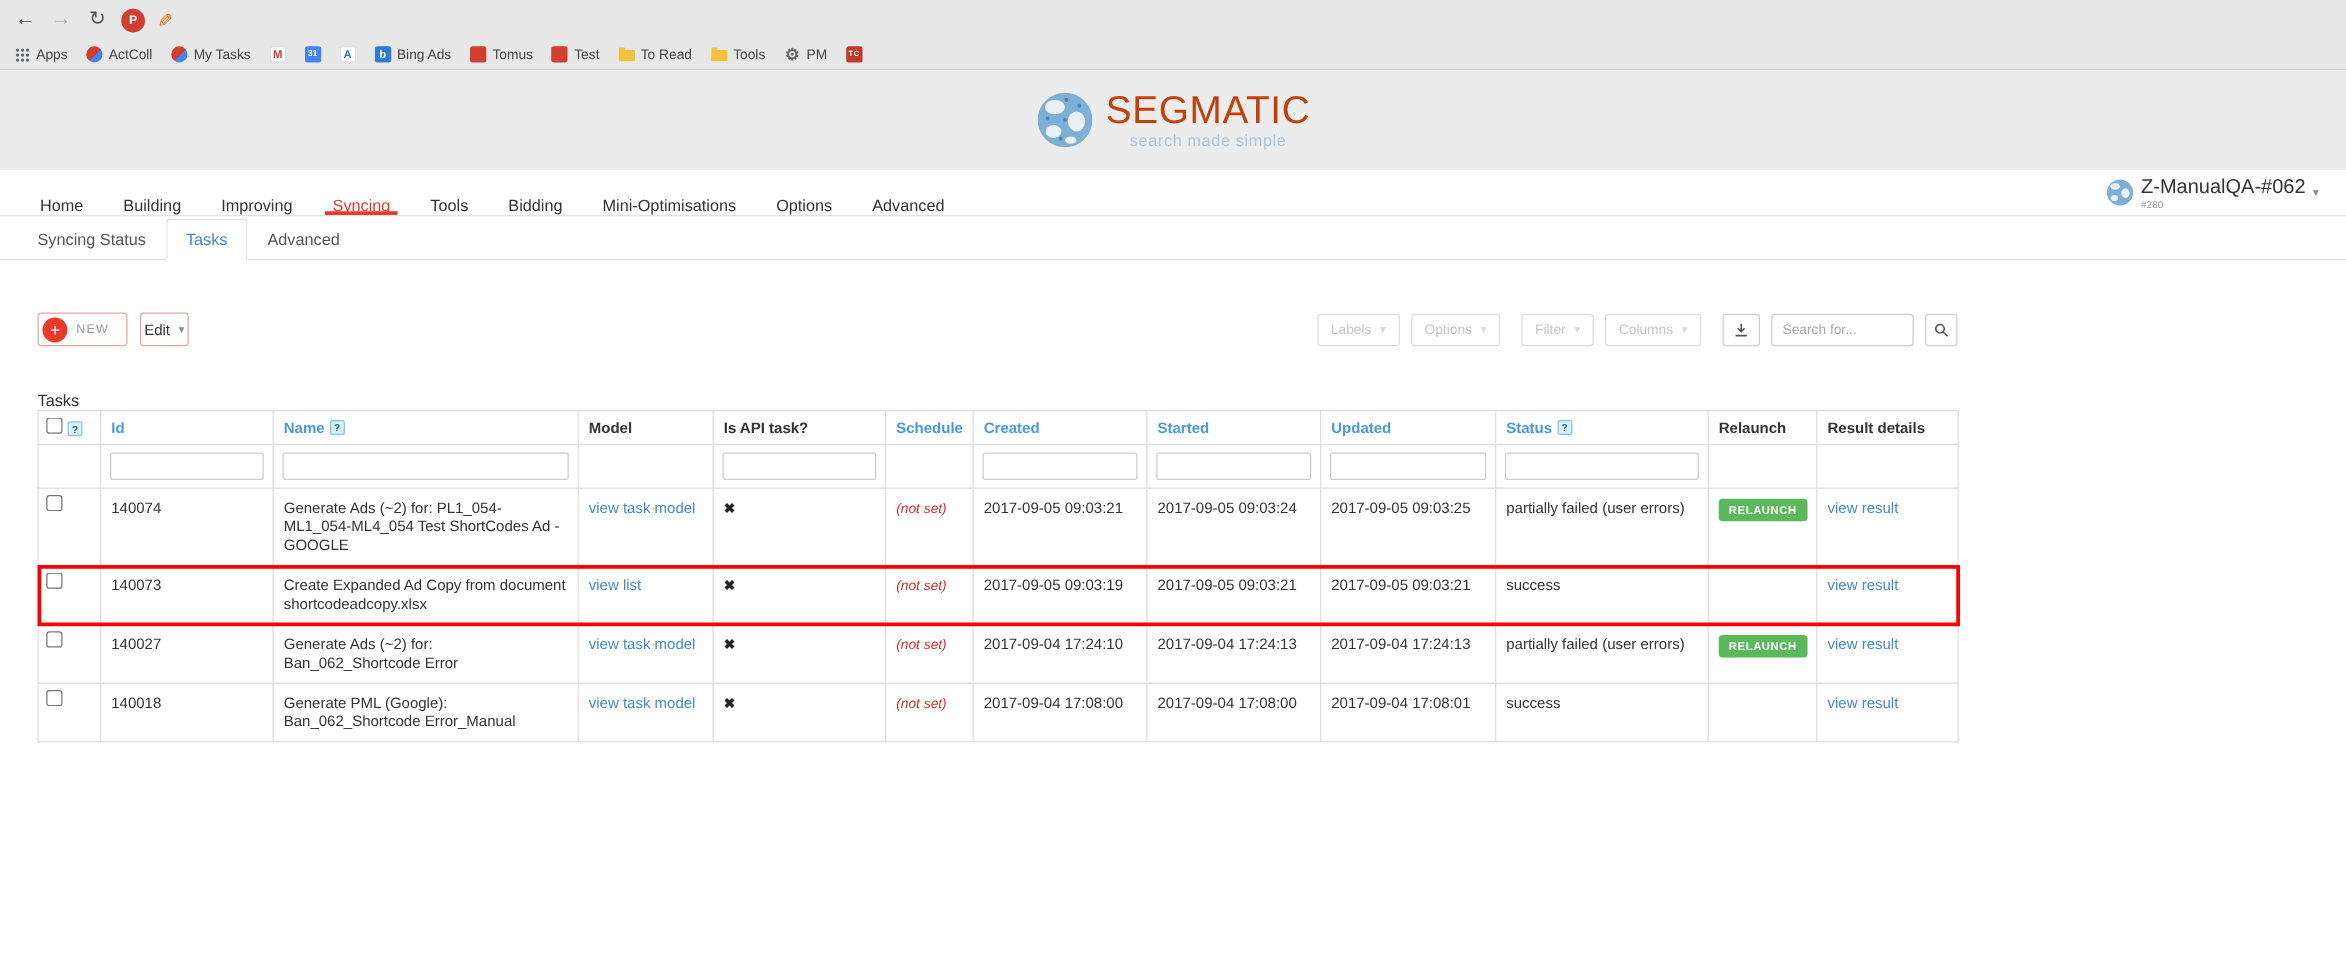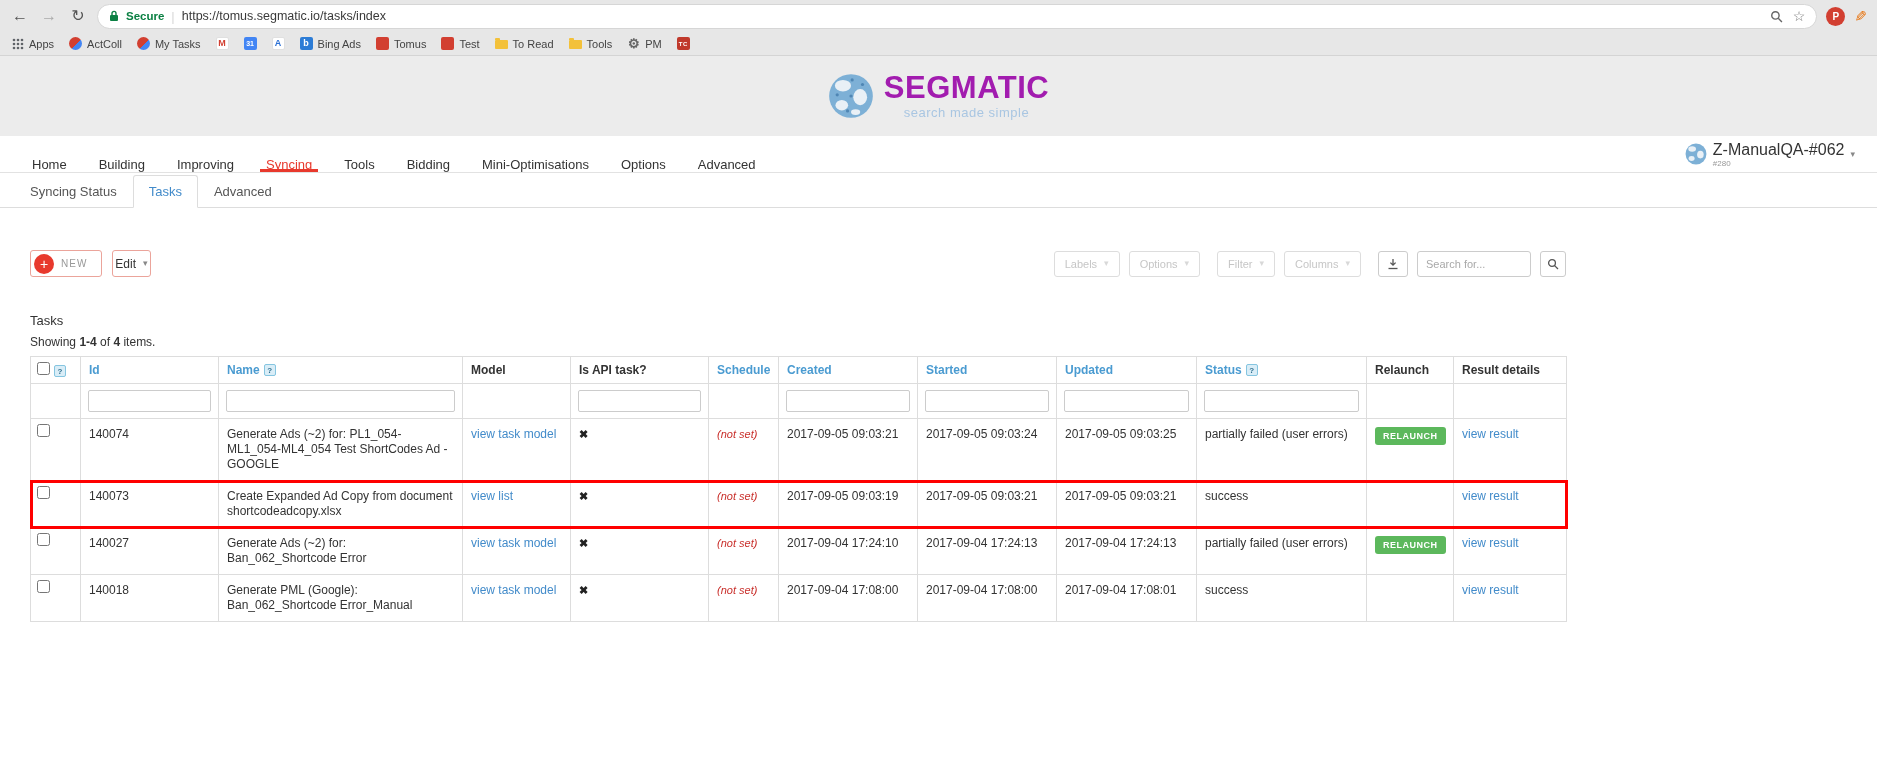--- a/index.html
+++ b/index.html
@@ -30,21 +30,21 @@
 .fav.bing{background:#2c7cd6;font-size:9px}
 .fav.puz{background:#d23f31}
 .fav.gear{background:transparent;color:#666;font-size:13px}
 .fav.tc{background:#c0392b;font-size:6px;letter-spacing:.5px}
 .folder{width:13px;height:9px;background:#f3c13a;border-radius:1px;position:relative;flex:none;margin-top:2px}
 .folder::before{content:"";position:absolute;top:-2px;left:0;width:5px;height:2px;background:#f3c13a;border-radius:1px 1px 0 0}
 
 
 .masthead{height:80px;background:#ececec;display:flex;align-items:center;justify-content:center}
 .logo{display:flex;align-items:center;gap:10px;cursor:pointer}
-.brand{font-size:31px;font-weight:bold;color:#a21caf;letter-spacing:.5px;line-height:1}
+.brand{font-size:31px;font-weight:normal;color:#c2410c;letter-spacing:.5px;line-height:1}
 .tagline{font-size:13px;color:#a9c6e2;text-align:center;margin-top:2px;letter-spacing:.5px}
 
 
 .mainnav{height:37px;background:#fff;border-bottom:1px solid #e2e2e2;display:flex;align-items:flex-end;padding:0 16px;position:relative}
 .nav-item{display:flex;align-items:center;padding:0 16px;font-size:13px;color:#333;cursor:pointer;position:relative}
 .nav-item.active{color:#e8392d}
 .nav-item.active::after{content:"";position:absolute;left:10px;right:10px;bottom:0;height:3px;background:#e8392d}
 .user-chip{position:absolute;right:22px;top:5px;display:flex;align-items:center;gap:6px;cursor:pointer}
 .user-name{font-size:16px;color:#333;line-height:1.1}
 .user-id{font-size:8px;color:#999}
@@ -93,36 +93,20 @@
 tr.hl{outline:3px solid #f00;outline-offset:-2px}
 </style>
 </head>
 <body>
 
 <div class="chrome">
   <div class="chrome-top">
     <span class="navbtn">←</span>
     <span class="navbtn disabled">→</span>
     <span class="navbtn">↻</span>
-    <div class="omnibox">
-      <svg width="10" height="12" viewBox="0 0 10 12">
-          <path d="M3 5V3.4a2 2 0 0 1 4 0V5" stroke="#0b8043" stroke-width="1.4" fill="none"></path>
-          <rect x="1" y="5" width="8" height="6" rx="1" fill="#0b8043"></rect>
-        </svg>
-      <span class="secure">Secure</span>
-      <span class="omni-div">|</span>
-      <span class="url">https://tomus.segmatic.io/tasks/index</span>
-      <span class="omni-right">
-        <svg width="13" height="13" viewBox="0 0 12 12">
-            <circle cx="5" cy="5" r="3.4" fill="none" stroke="#666" stroke-width="1.3"></circle>
-            <path d="M7.6 7.6L11 11" stroke="#666" stroke-width="1.3"></path>
-          </svg>
-        <span class="star">☆</span>
-      </span>
-    </div>
     <span class="ext p">P</span>
     <span class="pencil">✎</span>
   </div>
 
   <div class="bookmarks">
     <span class="bm">
       <svg width="12" height="12" viewBox="0 0 12 12">
           <g fill="#5f6368">
             <circle cx="2" cy="2" r="1.3"></circle>
             <circle cx="6" cy="2" r="1.3"></circle>
@@ -282,23 +266,20 @@
       <svg width="12" height="12" viewBox="0 0 12 12">
           <circle cx="5" cy="5" r="3.4" fill="none" stroke="#555" stroke-width="1.3"></circle>
           <path d="M7.6 7.6L11 11" stroke="#555" stroke-width="1.3"></path>
         </svg>
     </span>
   </div>
 </div>
 
 <div class="content">
   <div class="tbl-title">Tasks</div>
-  <div class="summary">
-    <span>Showing</span> <b>1-4</b> <span>of</span> <b>4</b> <span>items.</span>
-  </div>
 
   <table>
     <colgroup>
       <col style="width:50px">
         <col style="width:138px">
         <col style="width:244px">
         <col style="width:108px">
         <col style="width:138px">
         <col style="width:70px">
         <col style="width:139px">

